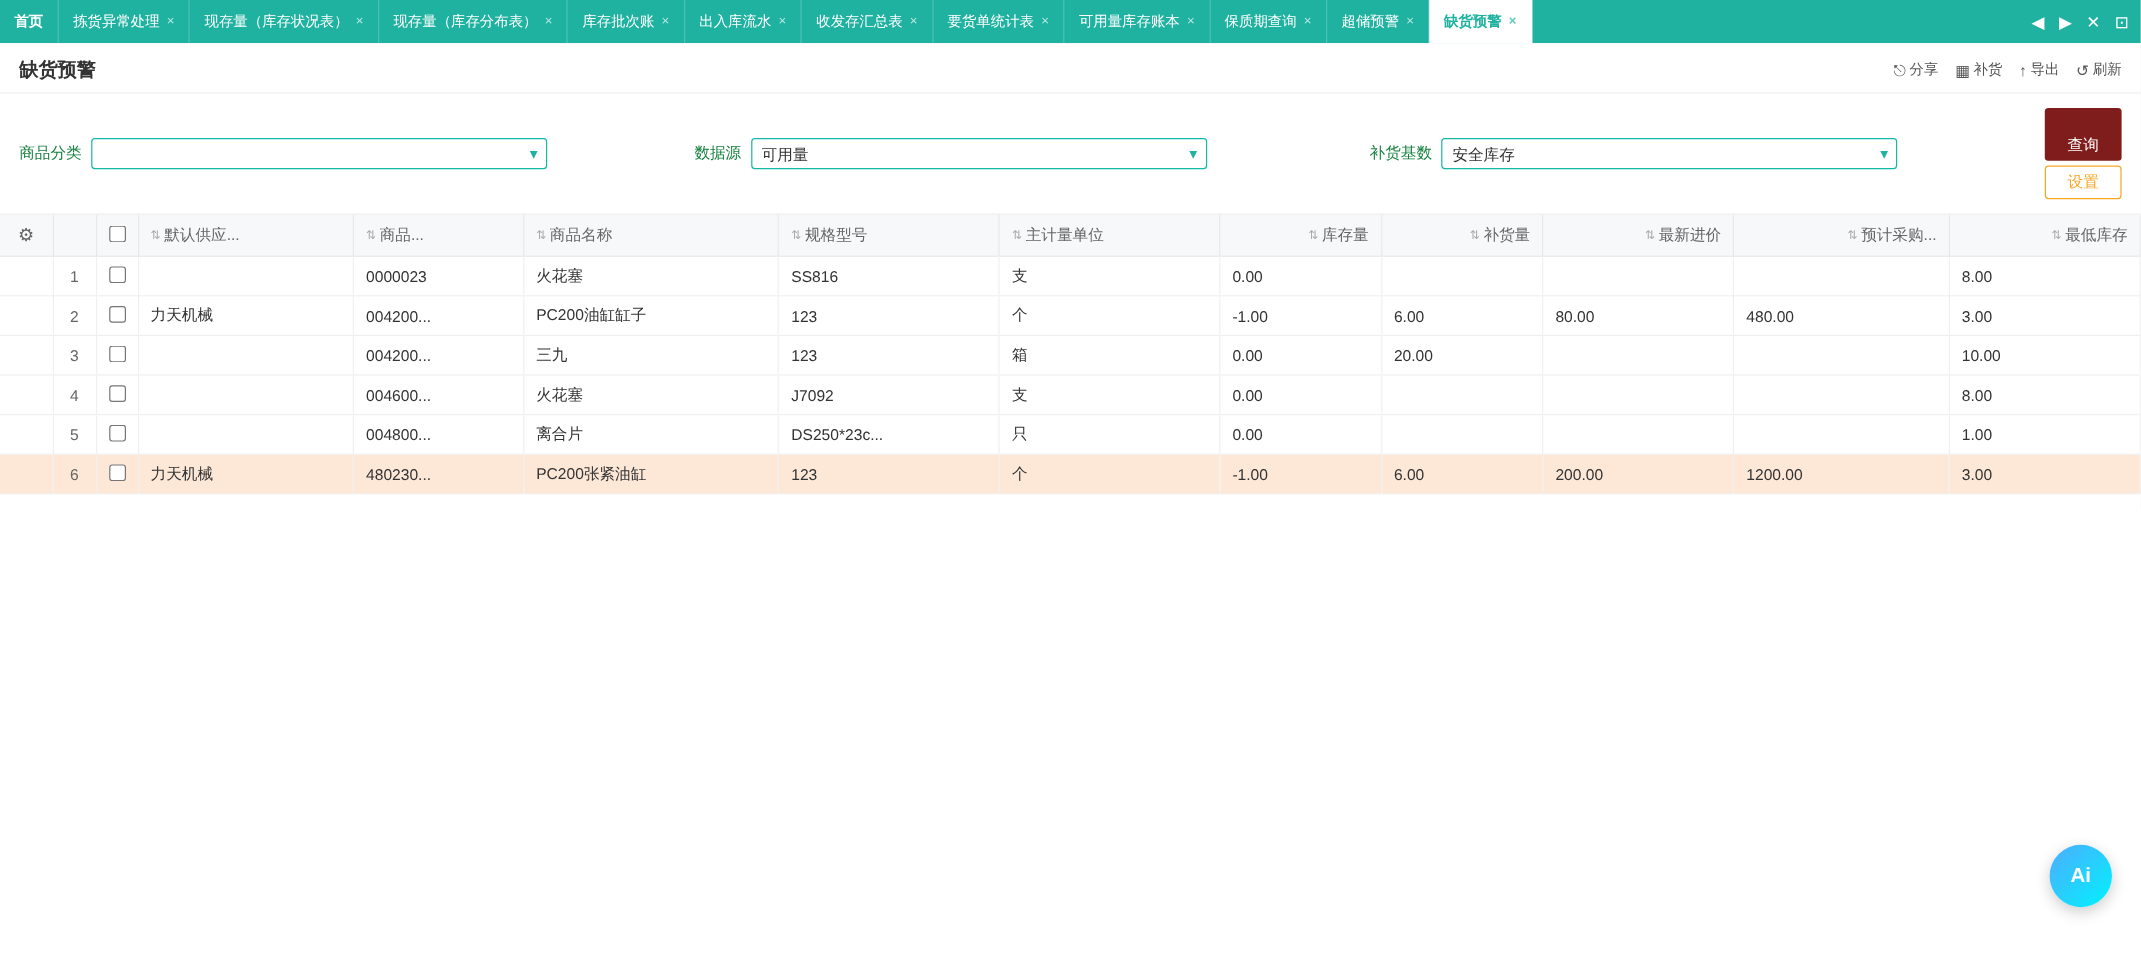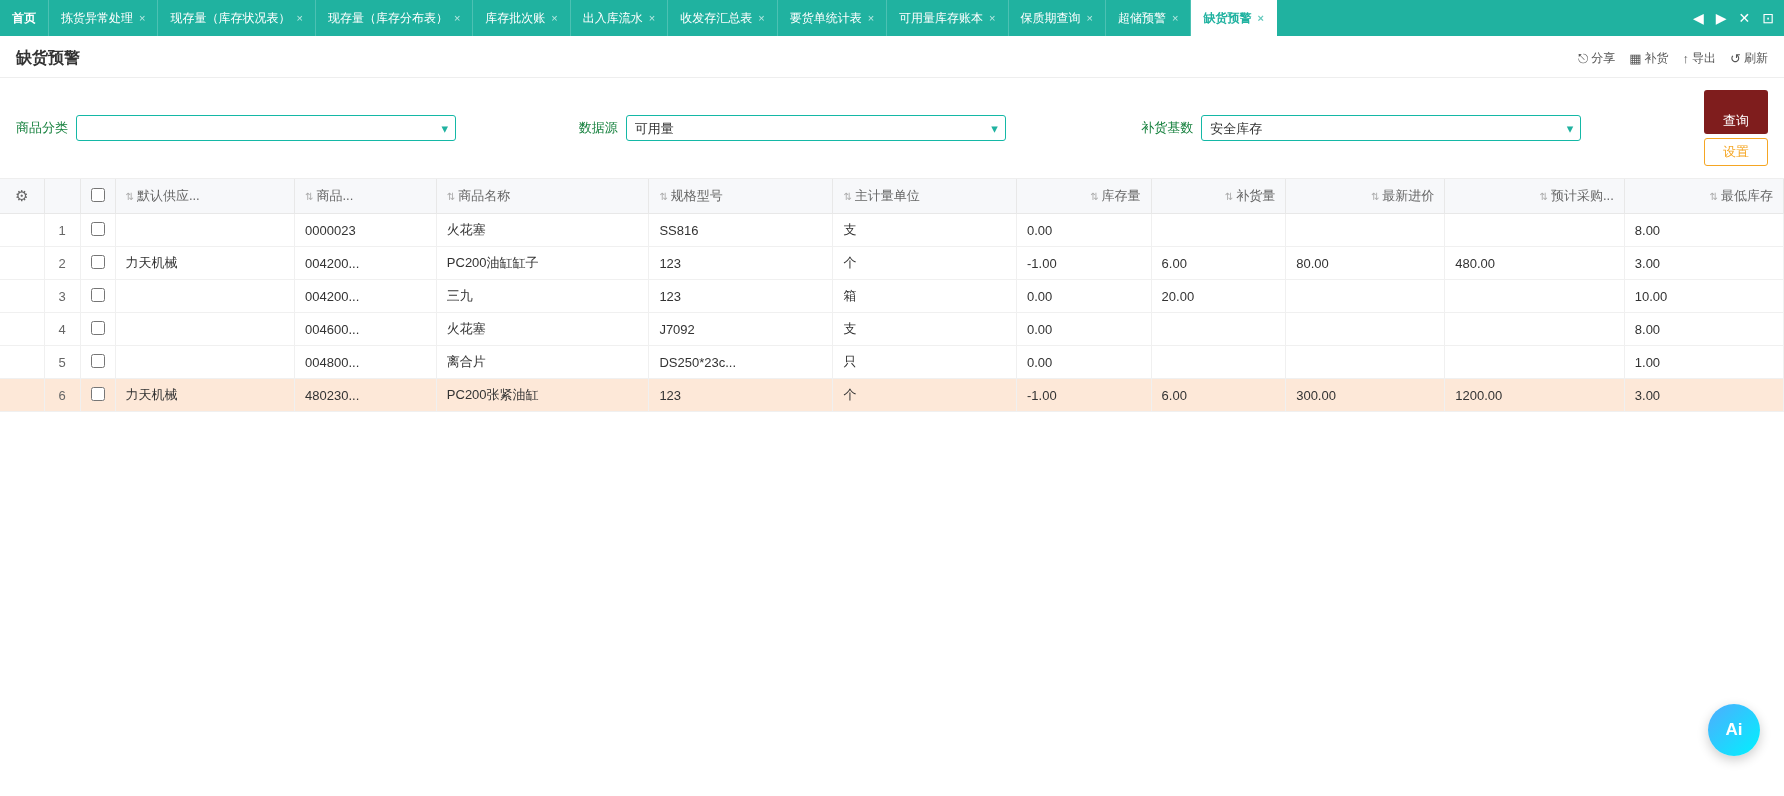--- a/index.html
+++ b/index.html
@@ -526,21 +526,21 @@
             <td></td>
             <td class="col-seq center">6</td>
             <td class="center"><input type="checkbox" style=""></td>
             <td>力天机械</td>
             <td>480230...</td>
             <td>PC200张紧油缸</td>
             <td>123</td>
             <td>个</td>
             <td class="right">-1.00</td>
             <td class="right">6.00</td>
-            <td class="right">300.00</td>
+            <td class="right">200.00</td>
             <td class="right">1200.00</td>
             <td class="right">3.00</td>
           </tr>
         </tbody>
     </table>
   </div>
 
 </div>
 
 <div class="ai-bubble">Ai</div>

